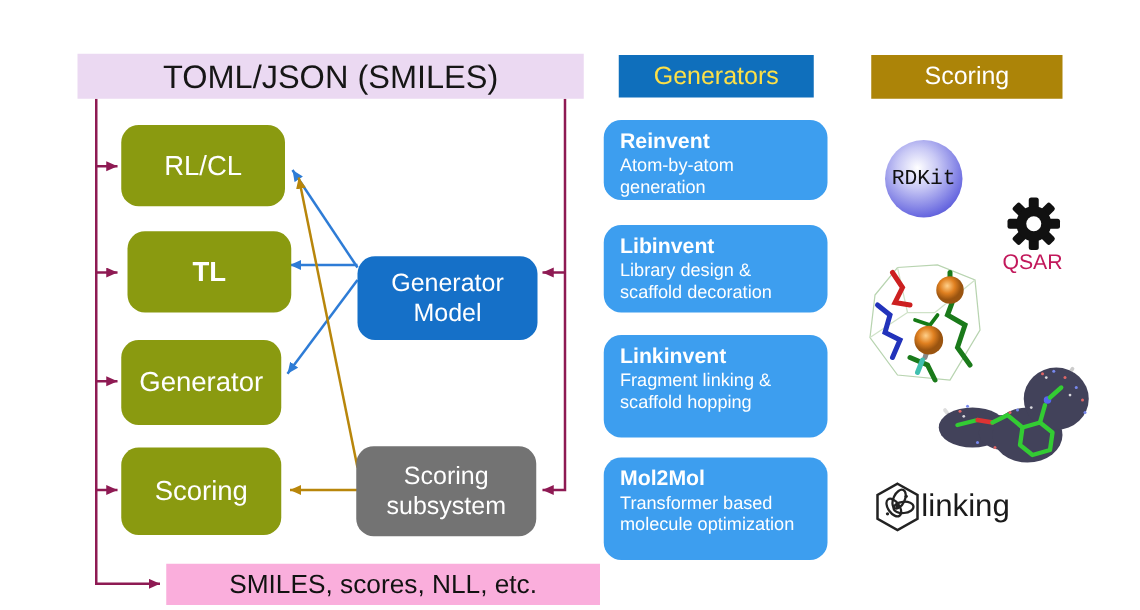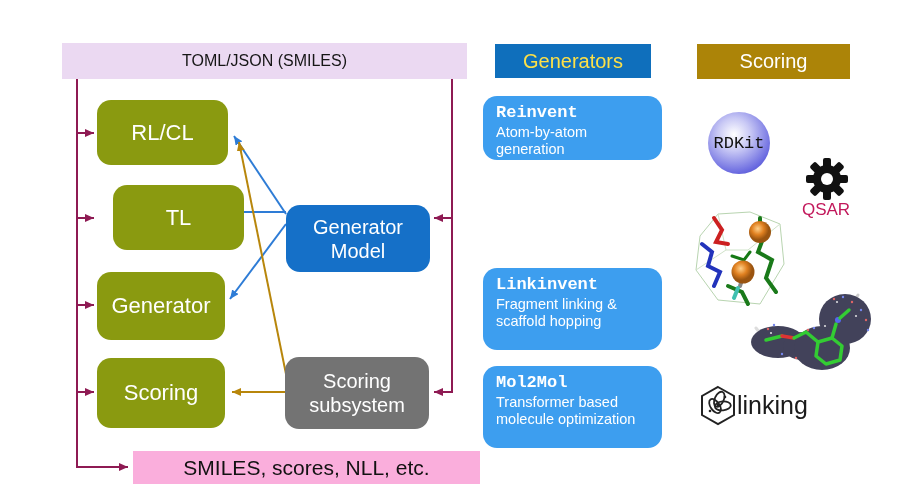--- a/index.html
+++ b/index.html
@@ -3,38 +3,38 @@
 <meta charset="utf-8">
 <style>
   html,body{margin:0;padding:0;background:#fff;}
   #canvas{position:relative;width:912px;height:488px;background:#fff;overflow:hidden;
           font-family:"Liberation Sans",sans-serif;}
   .abs{position:absolute;box-sizing:border-box;}
   
   #flow-arrows{position:absolute;left:0;top:0;z-index:1;pointer-events:none;}
   .fbox{z-index:2;display:flex;align-items:center;justify-content:center;text-align:center;}
   .hdr-toml{left:62px;top:43px;width:405px;height:36px;background:#EBD9F2;color:#161616;
-            font-size:16px;}
+            font-size:26px;}
   .olive{background:#8A9A10;color:#fff;border-radius:14px;font-size:22px;}
   .mode0{left:97px;top:100px;width:131px;height:65px;}
-  .mode1{left:113px;top:185px;width:131px;height:65px;}
+  .mode1{left:102px;top:185px;width:131px;height:65px;font-weight:bold;}
   .mode2{left:97px;top:272px;width:128px;height:68px;}
   .mode3{left:97px;top:358px;width:128px;height:70px;}
   .genmodel{left:286px;top:186px;width:144px;height:67px;background:#1570C8;color:#fff;
             border-radius:14px;font-size:20px;line-height:1.2;padding:0 18px;margin-top:19px;}
   .scsub{left:285px;top:357px;width:144px;height:72px;background:#737373;color:#fff;
          border-radius:14px;font-size:20px;line-height:1.2;padding:0 14px;}
   .outbox{left:133px;top:451px;width:347px;height:33px;background:#FAAEDC;color:#121212;
           font-size:21px;}
   
   .gen-hdr{left:495px;top:44px;width:156px;height:34px;background:#0F6FBC;color:#fde047;
            font-size:20px;display:flex;align-items:center;justify-content:center;}
   .gcard{left:483px;width:179px;background:#3D9EEF;color:#fff;border-radius:14px;
          padding:7px 8px 6px 13px;}
-  .gcard .t{font-weight:bold;font-size:17px;margin-bottom:2px;font-family:Liberation Mono, monospace;}
+  .gcard .t{font-weight:bold;font-size:17px;margin-bottom:2px;}
   .gcard .d{font-size:14.5px;line-height:1.18;}
   .gc0{top:96px;height:64px;} .gc1{top:180px;height:70px;}
   .gc2{top:268px;height:82px;} .gc3{top:366px;height:82px;}
   
   .sc-hdr{left:697px;top:44px;width:153px;height:35px;background:#AC8408;color:#fff;
           font-size:20px;display:flex;align-items:center;justify-content:center;}
   .rdkit{left:708px;top:112px;width:62px;height:62px;border-radius:50%;
          background:radial-gradient(circle at 42% 36%, #ffffff 0%, #c9c9f5 30%, #6a6ae0 72%, #3434b8 100%);
          display:flex;align-items:center;justify-content:center;color:#101010;
          font-family:Liberation Mono, monospace;font-size:17px;}
@@ -81,20 +81,24 @@
   <div class="abs fbox olive mode2">Generator</div>
   <div class="abs fbox olive mode3">Scoring</div>
   <div class="abs fbox genmodel">Generator Model</div>
   <div class="abs fbox scsub">Scoring subsystem</div>
   <div class="abs fbox outbox">SMILES, scores, NLL, etc.</div>
 
   <div class="abs gen-hdr">Generators</div>
   <div class="abs gcard gc0">
     <div class="t">Reinvent</div>
     <div class="d">Atom-by-atom generation</div>
+  </div>
+  <div class="abs gcard gc1">
+    <div class="t">Libinvent</div>
+    <div class="d">Library design &amp; scaffold decoration</div>
   </div>
   <div class="abs gcard gc2">
     <div class="t">Linkinvent</div>
     <div class="d">Fragment linking &amp; scaffold hopping</div>
   </div>
   <div class="abs gcard gc3">
     <div class="t">Mol2Mol</div>
     <div class="d">Transformer based molecule optimization</div>
   </div>
 

